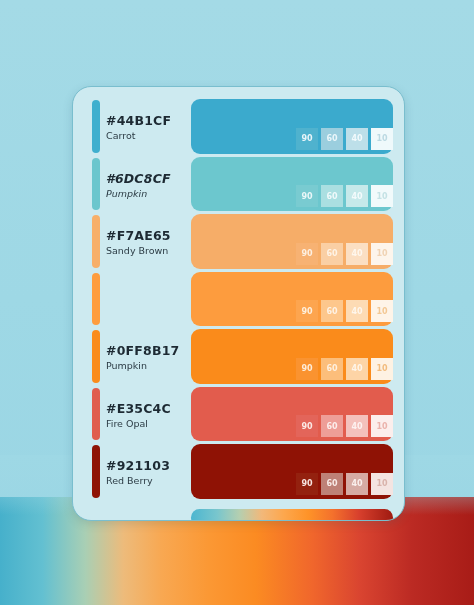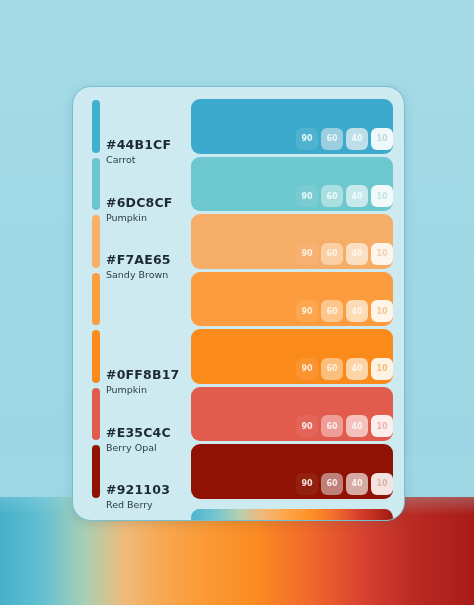--- a/index.html
+++ b/index.html
@@ -27,26 +27,26 @@
 
   
   #card{position:absolute;left:72px;top:86px;width:331px;height:433px;
     background:#cdeaf0;border:1px solid #79bece;border-radius:19px;
     box-shadow:0 3px 10px rgba(40,90,110,.18);z-index:5;overflow:hidden;}
 
   .row{position:absolute;left:0;width:331px;}
   .pill{position:absolute;width:8px;border-radius:5px;}
   .meta{position:absolute;left:33px;}
   .hex{font-size:12.5px;font-weight:700;color:#1d2a33;letter-spacing:.2px;
-    line-height:14px;white-space:nowrap;margin-top:24px;}
+    line-height:14px;white-space:nowrap;}
   .cname{font-size:9.5px;font-weight:400;color:#2c3c45;line-height:12px;
     margin-top:2px;white-space:nowrap;}
   .block{position:absolute;left:118px;width:202px;border-radius:9px;}
   .chips{position:absolute;display:flex;gap:3px;}
-  .chip{width:22px;height:22px;border-radius:6px;display:flex;
+  .chip{width:22px;height:22px;border-radius:0;display:flex;
     align-items:center;justify-content:center;
     font-size:8px;font-weight:700;}
   .gradbar{position:absolute;left:118px;width:202px;height:17px;border-radius:9px;
     background:linear-gradient(90deg,
       #4cb6d0 0%, #7ec8cd 14%, #b9cfae 25%,
       #f3b878 36%, #fca martin 0%);}
   .gradbar{background:linear-gradient(90deg,
       #4cb6d0 0%, #79c6cd 13%, #b5cfb0 24%,
       #f2b87a 35%, #fda74d 46%, #fe9328 58%,
       #f4712c 70%, #d8402d 83%, #9f1a11 100%);}
@@ -69,21 +69,21 @@
         <div class="block" style="top: 1px; height: 54.5px; background: rgb(59, 170, 205);"></div>
         <div class="chips" style="left: 223px; top: 29.5px;">
           <div class="chip" style="background: rgb(79, 178, 206); color: rgb(232, 245, 249);">90</div>
           <div class="chip" style="background: rgb(155, 206, 222); color: rgb(234, 246, 250);">60</div>
           <div class="chip" style="background: rgb(189, 223, 233); color: rgb(242, 250, 252);">40</div>
           <div class="chip" style="background: rgb(239, 249, 251); color: rgb(187, 217, 226);">10</div>
         </div>
       </div>
       <div class="row" style="top: 68.5px; height: 57.5px;">
         <div class="pill" style="left: 19px; top: 2px; height: 52.5px; background: rgb(107, 198, 205);"></div>
-        <div class="meta" style="top: 16px;">
+        <div class="meta" style="top: 16px; font-style: italic;">
           <div class="hex">#6DC8CF</div>
           <div class="cname">Pumpkin</div>
         </div>
         <div class="block" style="top: 1px; height: 54.5px; background: rgb(108, 199, 206);"></div>
         <div class="chips" style="left: 223px; top: 29.5px;">
           <div class="chip" style="background: rgb(121, 203, 209); color: rgb(234, 247, 248);">90</div>
           <div class="chip" style="background: rgb(170, 223, 225); color: rgb(239, 249, 250);">60</div>
           <div class="chip" style="background: rgb(198, 233, 234); color: rgb(244, 251, 252);">40</div>
           <div class="chip" style="background: rgb(241, 250, 251); color: rgb(196, 226, 229);">10</div>
         </div>
@@ -123,21 +123,21 @@
           <div class="chip" style="background: rgb(250, 147, 48); color: rgb(254, 236, 216);">90</div>
           <div class="chip" style="background: rgb(252, 190, 123); color: rgb(254, 240, 223);">60</div>
           <div class="chip" style="background: rgb(253, 212, 166); color: rgb(254, 245, 233);">40</div>
           <div class="chip" style="background: rgb(254, 242, 227); color: rgb(242, 188, 126);">10</div>
         </div>
       </div>
       <div class="row" style="top: 298.5px; height: 57.5px;">
         <div class="pill" style="left: 19px; top: 2px; height: 52.5px; background: rgb(224, 93, 78);"></div>
         <div class="meta" style="top: 16px;">
           <div class="hex">#E35C4C</div>
-          <div class="cname">Berry Opal</div>
+          <div class="cname">Fire Opal</div>
         </div>
         <div class="block" style="top: 1px; height: 54.5px; background: rgb(226, 92, 77);"></div>
         <div class="chips" style="left: 223px; top: 29.5px;">
           <div class="chip" style="background: rgb(227, 101, 90); color: rgb(251, 233, 230);">90</div>
           <div class="chip" style="background: rgb(238, 158, 151); color: rgb(252, 237, 235);">60</div>
           <div class="chip" style="background: rgb(244, 193, 188); color: rgb(253, 242, 241);">40</div>
           <div class="chip" style="background: rgb(252, 238, 236); color: rgb(235, 179, 172);">10</div>
         </div>
       </div>
       <div class="row" style="top: 356px; height: 57.5px;">

